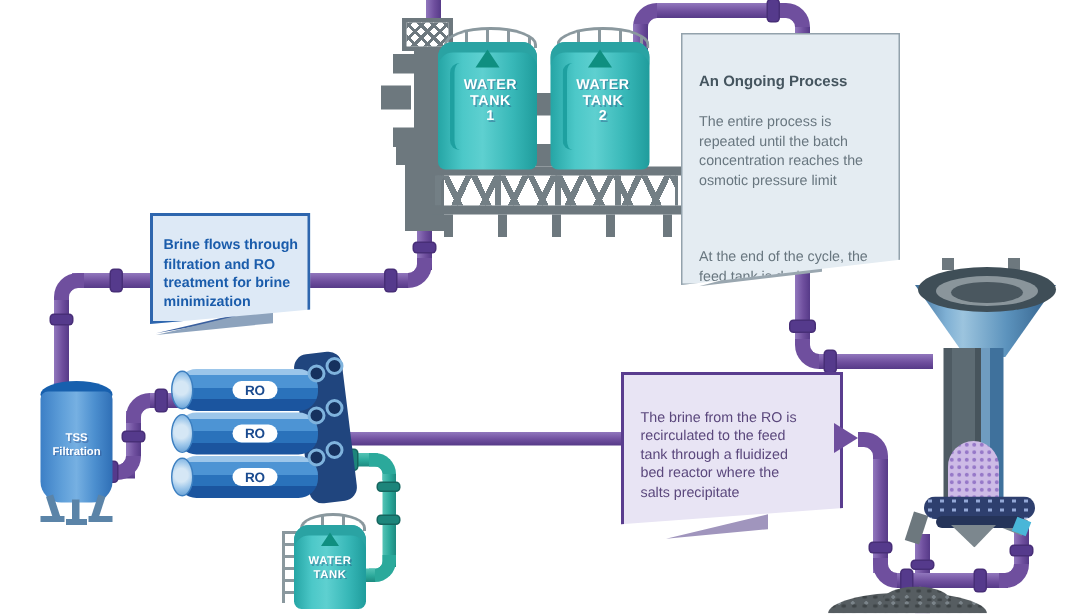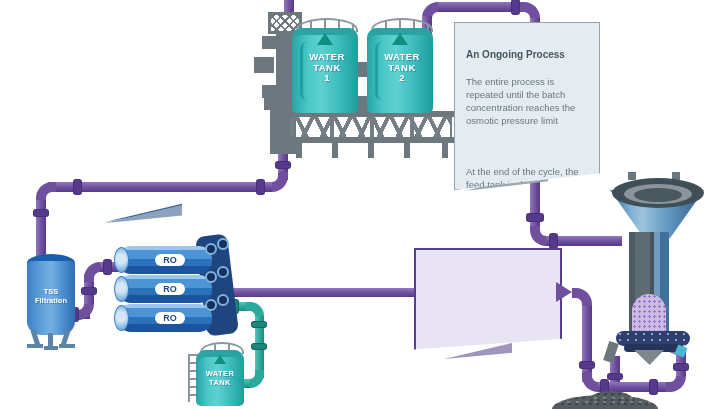--- a/index.html
+++ b/index.html
@@ -227,20 +227,24 @@
   <div class="abs rx" style="left:660px;top:342px;width:24px;height:11px;background:#7c878e;transform:rotate(22deg);z-index:4"></div>
   <div class="abs rx" style="left:676px;top:346px;width:10px;height:10px;background:#49b6d8;transform:rotate(22deg);z-index:5"></div>
 
   <div class="abs pile" style="left:552px;top:395px;width:106px;height:14px"></div>
   <div class="abs pile" style="left:588px;top:391px;width:46px;height:10px"></div>
 
   <div class="abs fold" style="left:104px;top:202px;width:78px;height:22px;background:#3a5f9e;
        clip-path:polygon(0 92%,100% 8%,100% 30%)"></div>
   <div class="abs fold" style="left:104px;top:204px;width:78px;height:22px;background:#8da3bd;
        clip-path:polygon(0 88%,100% 4%,100% 52%)"></div>
+  <div class="abs note note-blue" style="left:100px;top:142px;width:107px;height:74px">Brine flows through
+filtration and RO
+treatment for brine
+minimization</div>
 
   <div class="abs fold" style="left:466px;top:168px;width:82px;height:24px;background:#9aa7b0;
        clip-path:polygon(0 95%,100% 5%,100% 55%)"></div>
   <div class="abs note note-gray" style="left:454px;top:22px;width:146px;height:168px">
     <div class="ttl">An Ongoing Process</div>
     <div>The entire process is
 repeated until the batch
 concentration reaches the
 osmotic pressure limit</div>
     <div style="height:12px"></div>
@@ -248,15 +252,20 @@
 feed tank is drained and
 refilled with fresh feed
 water while the batch
 process continues with the
 2ⁿᵈ feed tank</div>
   </div>
 
   <div class="abs fold" style="left:444px;top:342px;width:68px;height:18px;background:#a095bd;
        clip-path:polygon(0 95%,100% 5%,100% 60%)"></div>
   <div class="abs note note-purple" style="left:414px;top:248px;width:148px;height:108px">
+    <div>The brine from the RO is
+recirculated to the feed
+tank through a fluidized
+bed reactor where the
+salts precipitate</div>
   </div>
 
 </div>
 
 </body></html>

